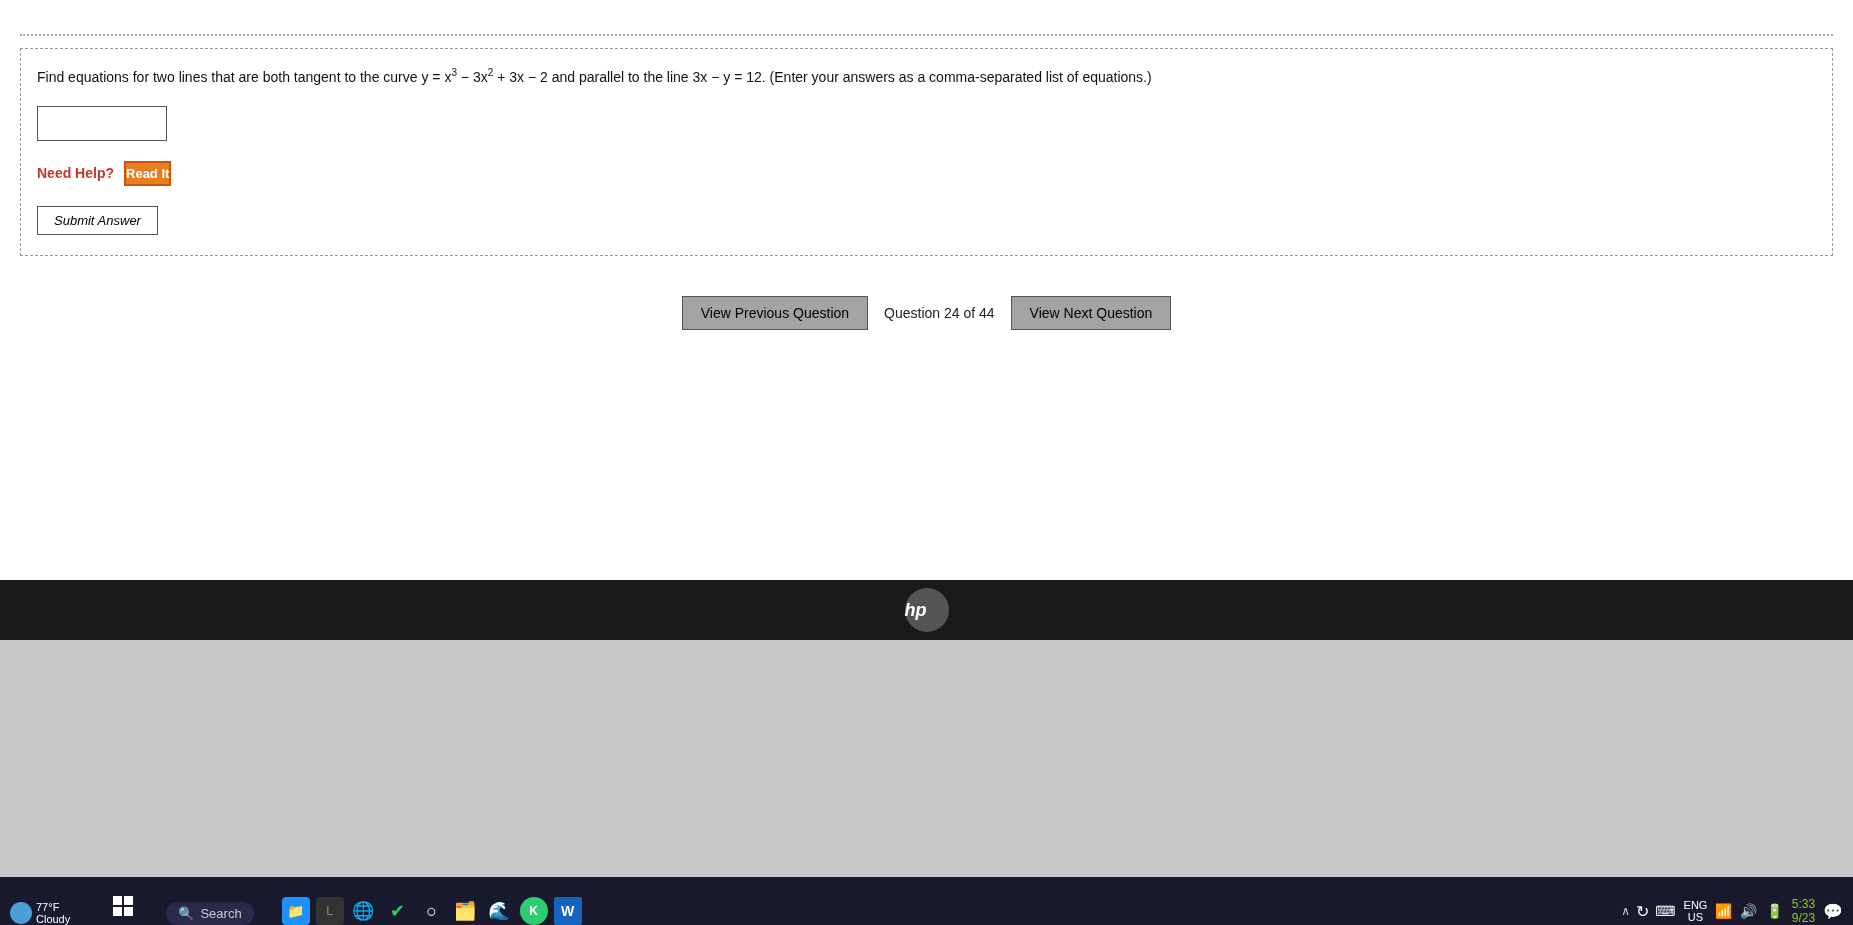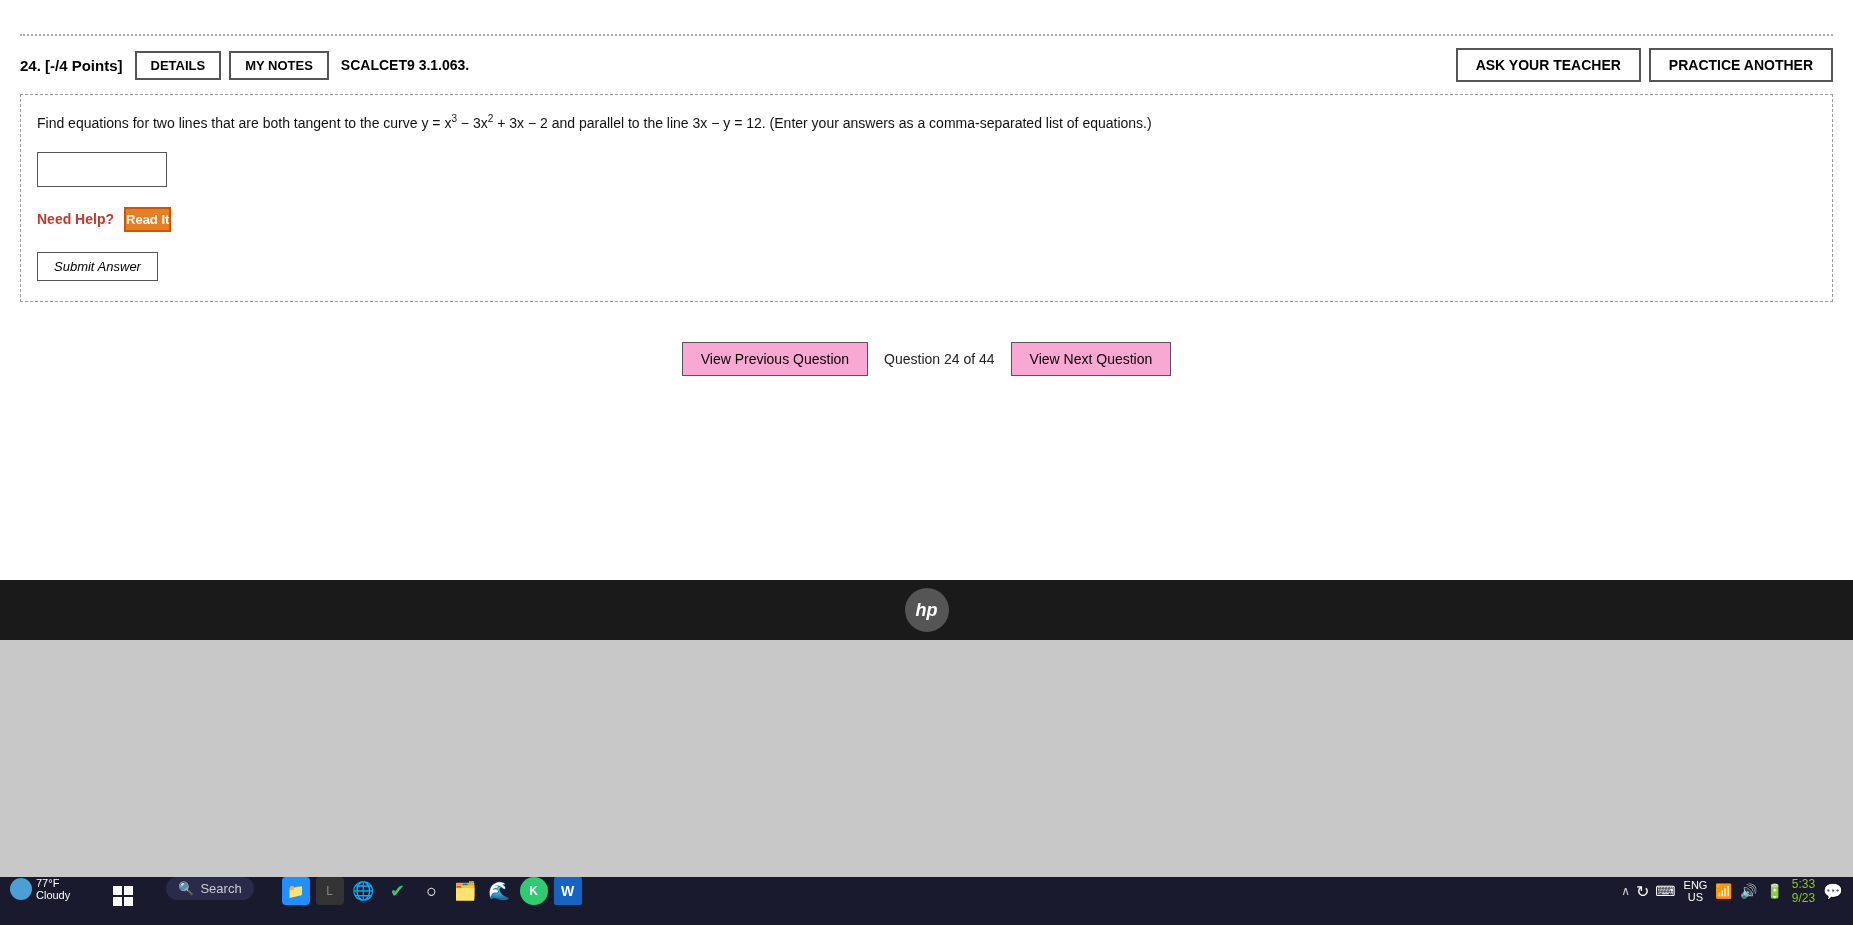--- a/index.html
+++ b/index.html
@@ -161,41 +161,41 @@
       display: flex;
       align-items: center;
       justify-content: center;
       gap: 16px;
       margin-top: 40px;
       margin-bottom: 20px;
     }
 
     .nav-btn {
       border: 1.5px solid #555;
-      background: #f9a8d4;
+      background: #a3a3a3;
       padding: 8px 18px;
       font-size: 14px;
       cursor: pointer;
     }
 
     .question-counter {
       font-size: 14px;
       color: #222;
     }
 
     
     .taskbar {
       position: fixed;
       bottom: 0;
       left: 0;
       width: 1853px;
       height: 48px;
       background: #1a1a2e;
       display: flex;
-      align-items: flex-start;
+      align-items: flex-end;
       padding: 0 10px;
       z-index: 1000;
       gap: 24px;
     }
 
     .taskbar-weather {
       display: flex;
       flex-direction: column;
       color: #fff;
       font-size: 11px;
@@ -304,21 +304,20 @@
       vertical-align: super;
     }
 
     .hp-circle {
       width: 44px;
       height: 44px;
       border-radius: 50%;
       background: #555;
       display: flex;
       align-items: center;
-      justify-content: center;
       color: #fff;
       font-size: 18px;
       font-style: italic;
       font-weight: bold;
     }
 
     .bottom-band {
       background: #1a1a1a;
       height: 60px;
       display: flex;
@@ -330,31 +329,20 @@
 <body>
 
 <div class="main-content">
 
 
   <div class="assignment-scoring">
   </div>
 
   <hr class="dotted-divider">
 
-  <div class="question-header">
-    <span class="question-number">
-      <span>24.</span>&nbsp;<span>[-/4 Points]</span>
-    </span>
-    <button class="header-btn">DETAILS</button>
-    <button class="header-btn">MY NOTES</button>
-    <span class="scalcet-label">SCALCET9 3.1.063.</span>
-    <div class="spacer"></div>
-    <button class="ask-teacher-btn">ASK YOUR TEACHER</button>
-    <button class="practice-another-btn">PRACTICE ANOTHER</button>
-  </div>
 
   <div class="question-box">
     <div class="question-text">
       <span>Find equations for two lines that are both tangent to the curve y = x</span><sup>3</sup><span> − 3x</span><sup>2</sup><span> + 3x − 2 and parallel to the line 3x − y = 12. (Enter your answers as a comma-separated list of equations.)</span>
     </div>
     <input class="answer-input" type="text" placeholder="" style="">
 
     <div class="need-help-row">
       <span class="need-help-label">Need Help?</span>
       <button class="read-it-btn">Read It</button>

